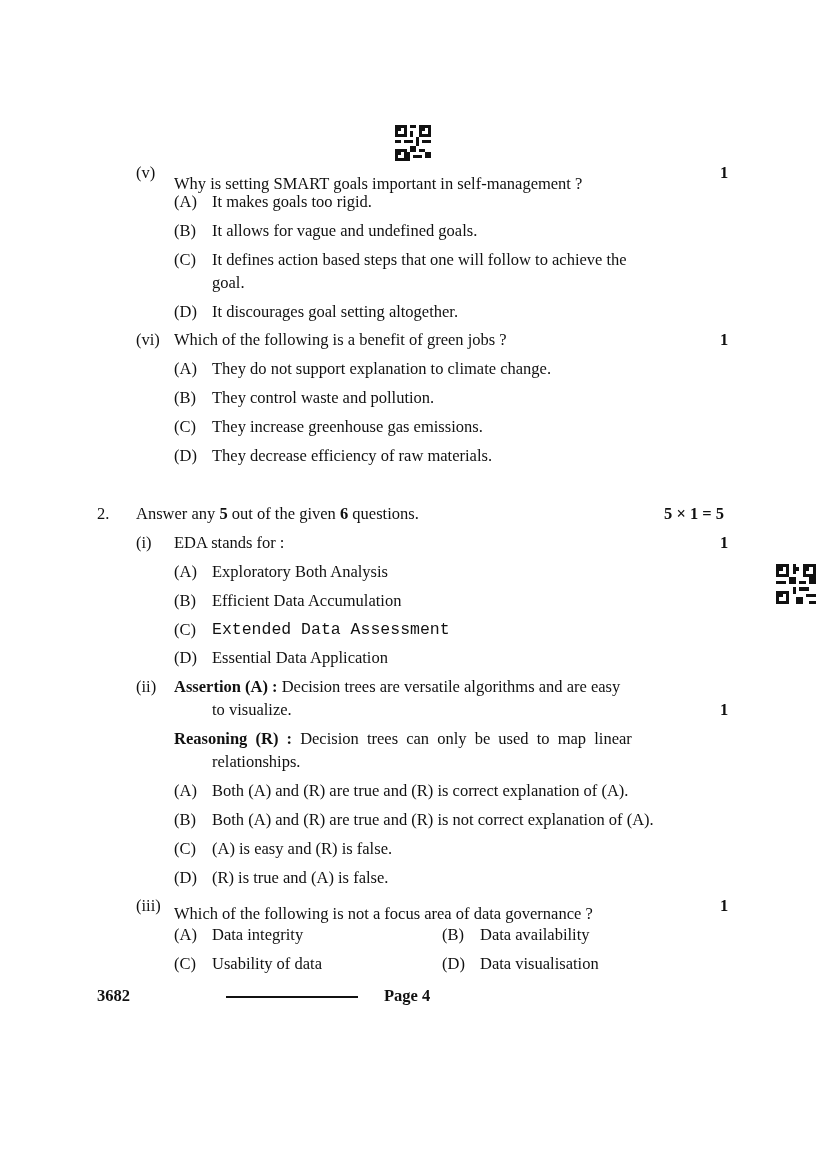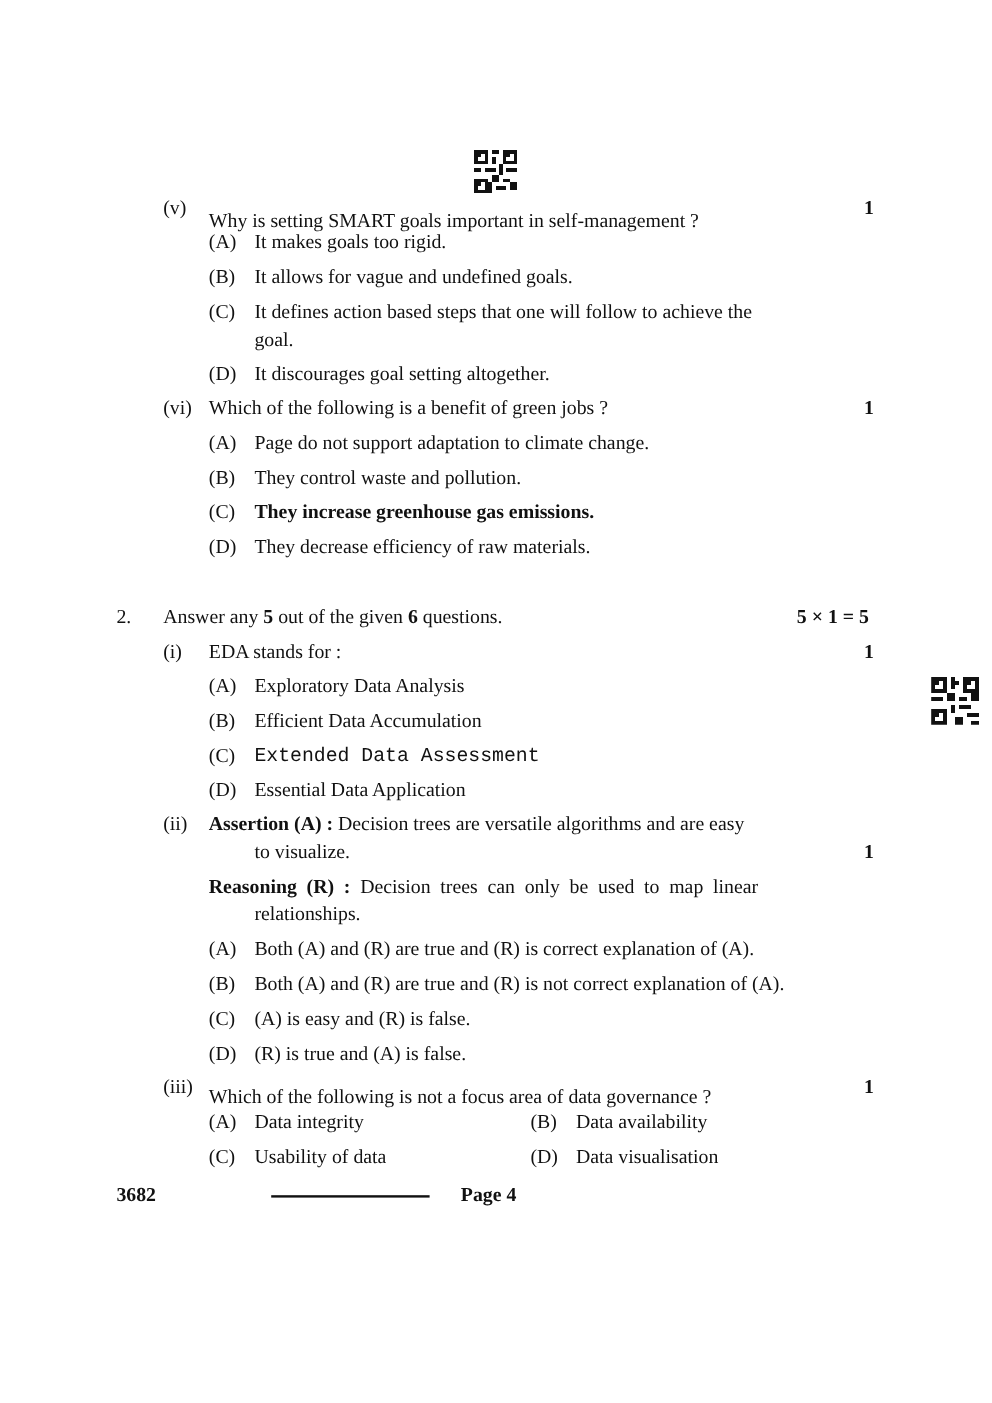--- a/index.html
+++ b/index.html
@@ -80,45 +80,45 @@
     <span class="abs t" style="left:174px; top:302px;">(D)</span>
     <span class="abs t" style="left:212px; top:302px;">It discourages goal setting altogether.</span>
   </div>
 
   <div>
     <span class="abs t" style="left:136px; top:330px;">(vi)</span>
     <span class="abs t" style="left:174px; top:330px;text-align:center;">Which of the following is a benefit of green jobs ?</span>
     <span class="abs t b" style="left:720px; top:330px;">1</span>
 
     <span class="abs t" style="left:174px; top:359px;">(A)</span>
-    <span class="abs t" style="left:212px; top:359px;">Page do not support adaptation to climate change.</span>
+    <span class="abs t" style="left:212px; top:359px;">They do not support explanation to climate change.</span>
 
     <span class="abs t" style="left:174px; top:388px;">(B)</span>
     <span class="abs t" style="left:212px; top:388px;">They control waste and pollution.</span>
 
     <span class="abs t" style="left:174px; top:417px;">(C)</span>
-    <span class="abs t" style="left:212px; top:417px;font-weight:bold;">They increase greenhouse gas emissions.</span>
+    <span class="abs t" style="left:212px; top:417px;">They increase greenhouse gas emissions.</span>
 
     <span class="abs t" style="left:174px; top:446px;">(D)</span>
     <span class="abs t" style="left:212px; top:446px;">They decrease efficiency of raw materials.</span>
   </div>
 
   <div>
     <span class="abs t" style="left:97px; top:504px;">2.</span>
     <span class="abs t" style="left:136px; top:504px;text-align:right;"><span>Answer any </span><b>5</b><span> out of the given </span><b>6</b><span> questions.</span></span>
     <span class="abs t b" style="left:664px; top:504px;">5 × 1 = 5</span>
   </div>
 
   <div>
     <span class="abs t" style="left:136px; top:533px;">(i)</span>
     <span class="abs t" style="left:174px; top:533px;">EDA stands for :</span>
     <span class="abs t b" style="left:720px; top:533px;">1</span>
 
     <span class="abs t" style="left:174px; top:562px;">(A)</span>
-    <span class="abs t" style="left:212px; top:562px;">Exploratory Data Analysis</span>
+    <span class="abs t" style="left:212px; top:562px;">Exploratory Both Analysis</span>
 
     <span class="abs t" style="left:174px; top:591px;">(B)</span>
     <span class="abs t" style="left:212px; top:591px;">Efficient Data Accumulation</span>
 
     <span class="abs t" style="left:174px; top:620px;">(C)</span>
     <span class="abs t" style="left:212px; top:620px;font-family:Liberation Mono, monospace;">Extended Data Assessment</span>
 
     <span class="abs t" style="left:174px; top:648px;">(D)</span>
     <span class="abs t" style="left:212px; top:648px;">Essential Data Application</span>
   </div>

